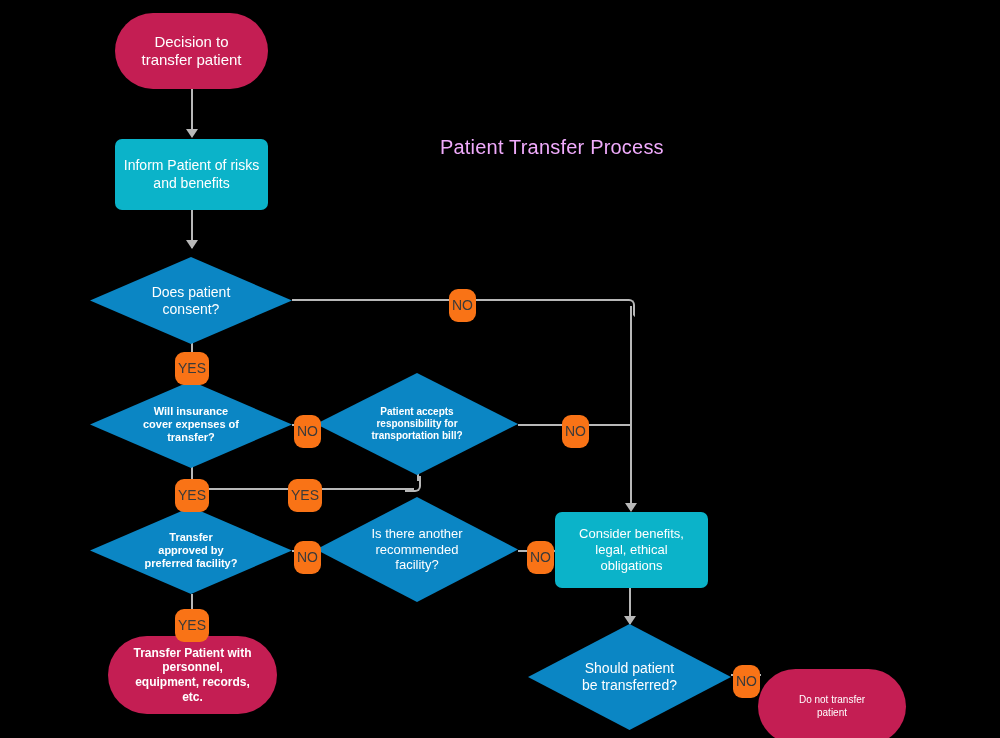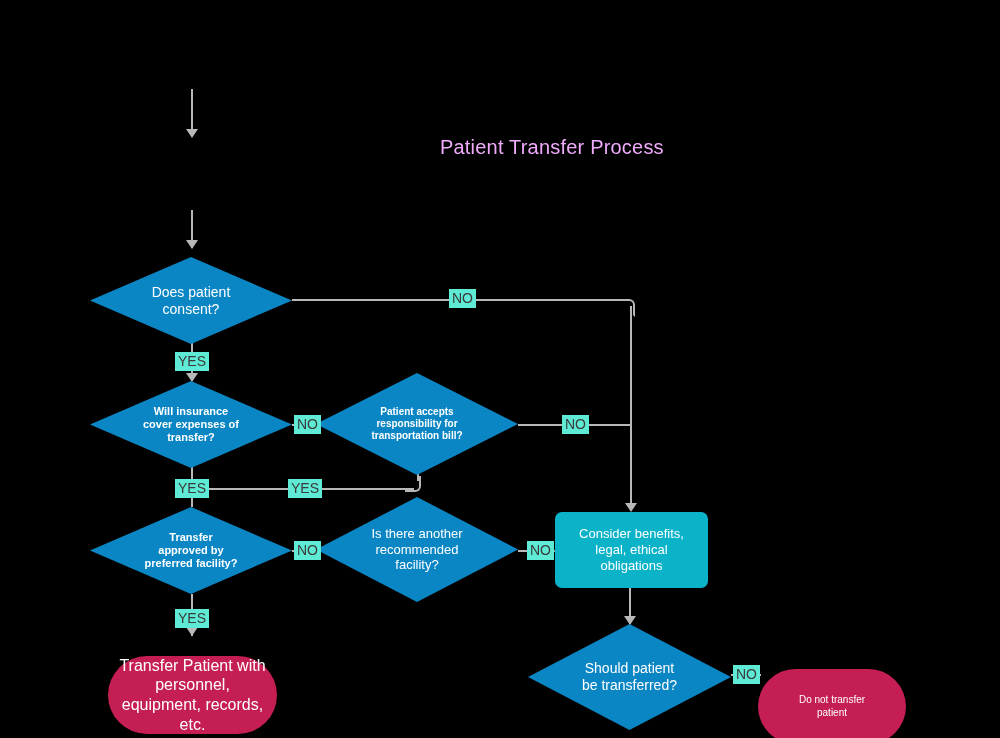--- a/index.html
+++ b/index.html
@@ -92,27 +92,28 @@
     z-index: 2;
   }
   .corner {
     position: absolute;
     border: 2px solid #b8b8b8;
     background: transparent;
     z-index: 1;
   }
   .edge-label {
     position: absolute;
-    background: #5eead4;
+    background: #f97316;
     color: #3a3a3a;
     font-size: 14px;
     line-height: 17px;
-    padding: 1px 3px;
+    padding: 8px 3px;
     z-index: 4;
     white-space: nowrap;
+    border-radius: 9px;
   }
 </style>
 </head>
 <body>
 
 <div id="canvas">
 
   <div class="title">Patient Transfer Process</div>
 
   <div class="line-v" style="left:191px; top:89px; height:42px;"></div>
@@ -158,21 +159,29 @@
   <div class="edge-label" style="left:175px; top:352px;">YES</div>
   <div class="edge-label" style="left:294px; top:415px;">NO</div>
   <div class="edge-label" style="left:562px; top:415px;">NO</div>
   <div class="edge-label" style="left:175px; top:479px;">YES</div>
   <div class="edge-label" style="left:288px; top:479px;">YES</div>
   <div class="edge-label" style="left:294px; top:541px;">NO</div>
   <div class="edge-label" style="left:527px; top:541px;">NO</div>
   <div class="edge-label" style="left:175px; top:609px;">YES</div>
   <div class="edge-label" style="left:733px; top:665px;">NO</div>
 
-
+  <div class="node pill" style="left:115px; top:13px; width:153px; height:76px; font-size:15px;">
+    <span style="white-space:pre-line;">Decision to
+transfer patient</span>
+  </div>
+
+  <div class="node rect" style="left:115px; top:139px; width:153px; height:71px; font-size:14px;">
+    <span style="white-space:pre-line;">Inform Patient of risks
+and benefits</span>
+  </div>
 
   <div class="diamond-wrap" style="left:90px; top:257px; width:202px; height:87px;">
     <div class="diamond-shape"></div>
     <div class="diamond-label" style="font-size:14px; white-space:pre-line;">Does patient
 consent?</div>
   </div>
 
   <div class="diamond-wrap" style="left:90px; top:381px; width:202px; height:87px;">
     <div class="diamond-shape"></div>
     <div class="diamond-label" style="font-size:11px; font-weight:bold; white-space:pre-line;">Will insurance
@@ -206,21 +215,21 @@
 legal, ethical
 obligations</span>
   </div>
 
   <div class="diamond-wrap" style="left:528px; top:624px; width:203px; height:106px;">
     <div class="diamond-shape"></div>
     <div class="diamond-label" style="font-size:14px; white-space:pre-line;">Should patient
 be transferred?</div>
   </div>
 
-  <div class="node pill" style="left:108px; top:656px; width:169px; height:78px; font-size:16px; font-weight:normal;">
+  <div class="node pill" style="left:108px; top:636px; width:169px; height:78px; font-size:12px; font-weight:bold;">
     <span style="white-space:pre-line;">Transfer Patient with
 personnel,
 equipment, records,
 etc.</span>
   </div>
 
   <div class="node pill" style="left:758px; top:669px; width:148px; height:75px; font-size:10px;align-items:center;">
     <span style="white-space:pre-line;">Do not transfer
 patient</span>
   </div>

